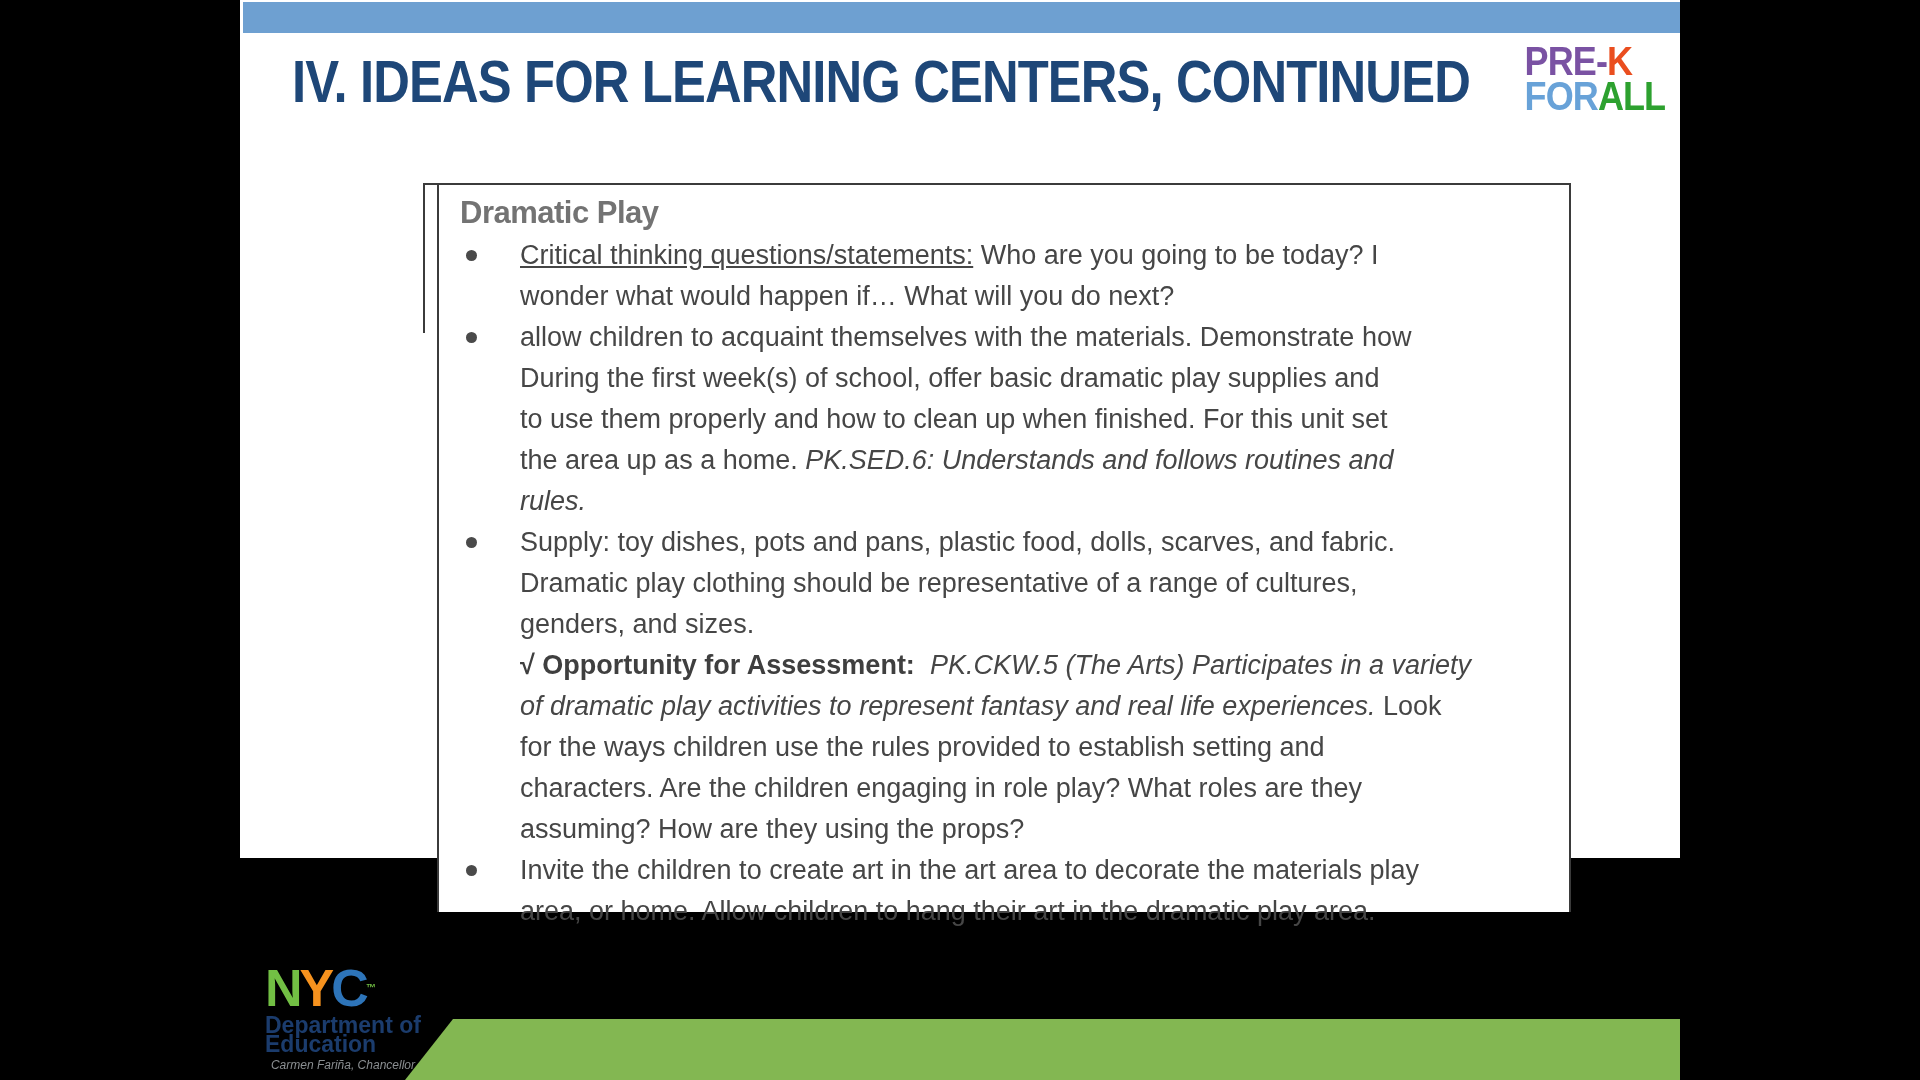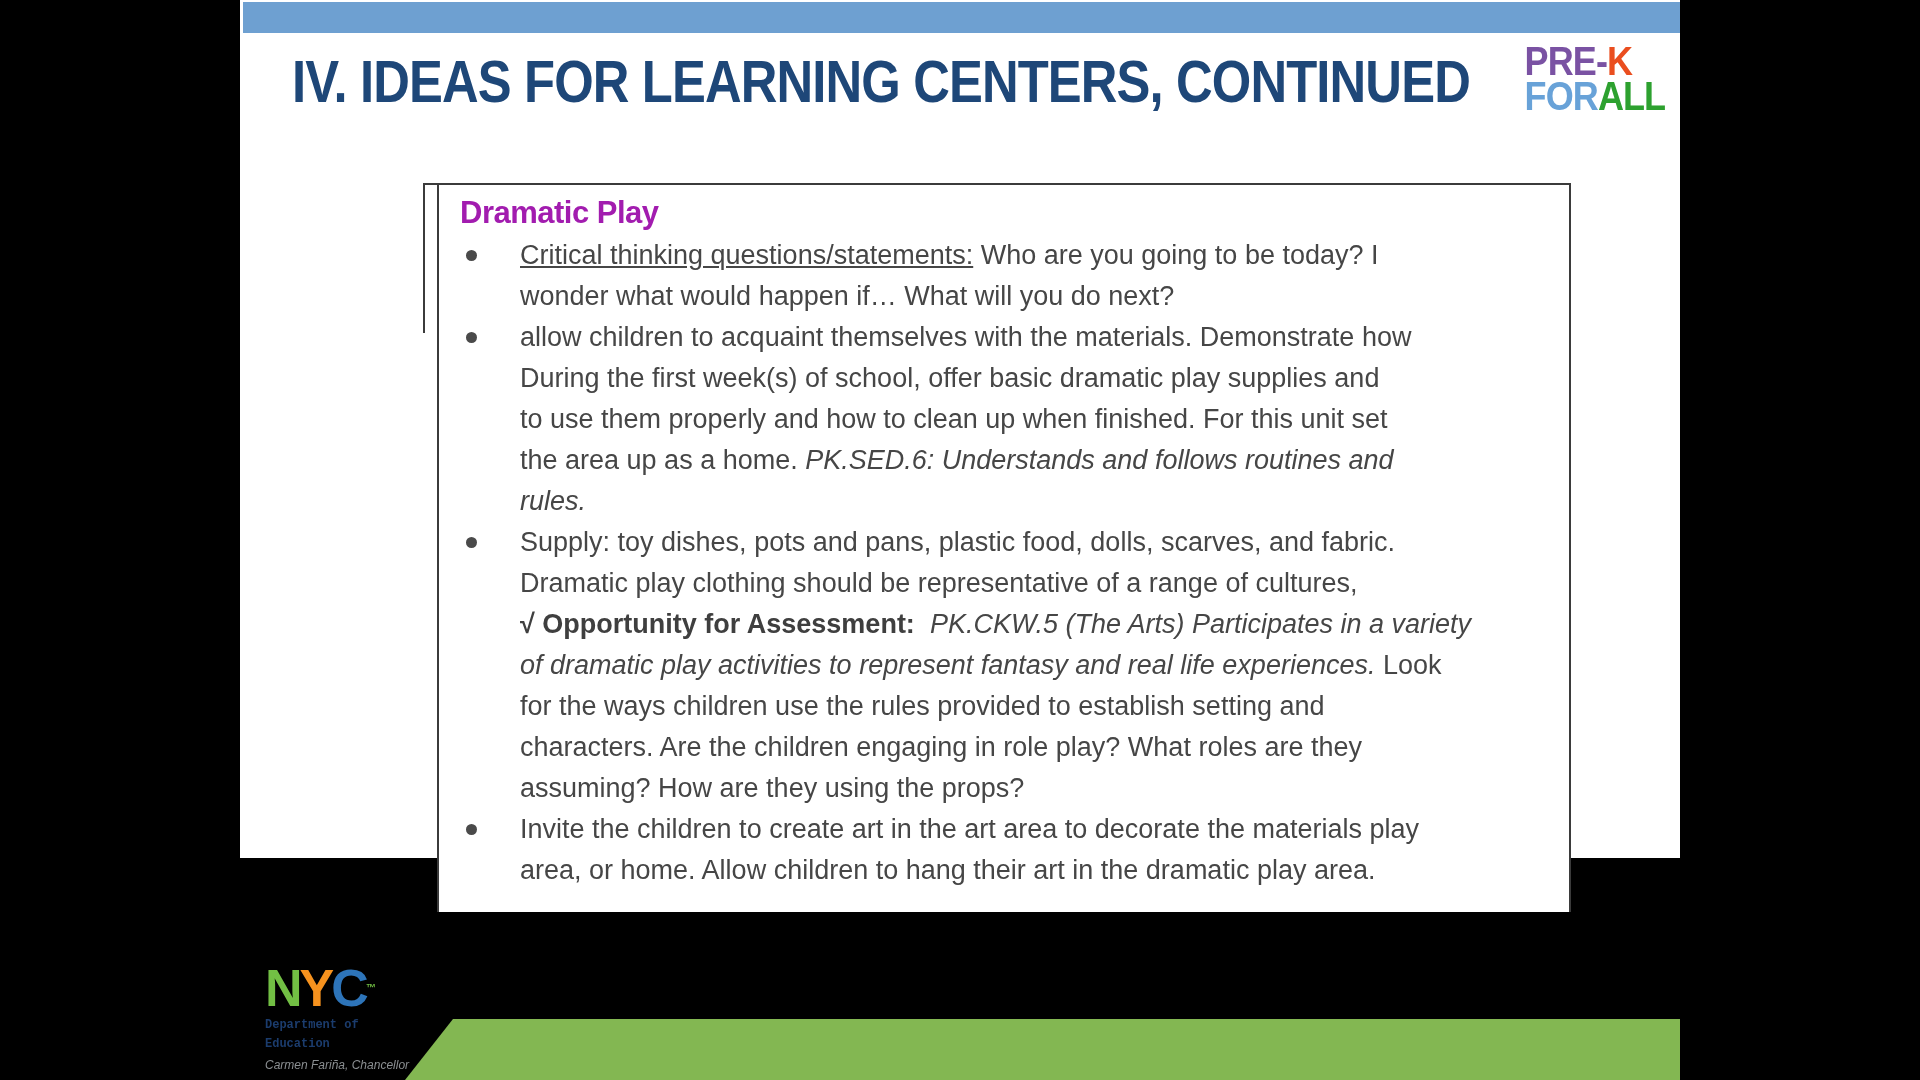--- a/index.html
+++ b/index.html
@@ -25,36 +25,36 @@
   
   .content-box{position:absolute;left:197px;top:183px;width:1134px;height:729px;
                border-top:2px solid #3B3B3B;border-left:2px solid #3B3B3B;
                border-right:2px solid #3B3B3B;border-bottom:none;box-sizing:border-box;
                background:#fff;}
   .overhang-h{position:absolute;left:183px;top:183px;width:16px;height:2px;background:#3B3B3B;}
   .overhang-v{position:absolute;left:183px;top:183px;width:2px;height:150px;background:#3B3B3B;}
 
   .box-inner{position:absolute;left:0;top:0;right:0;padding:6px 0 0 81px;color:#464646;
              font-size:27px;line-height:41px;}
-  .box-heading{font-size:31px;line-height:44px;font-weight:bold;color:#a21caf;
+  .box-heading{font-size:31px;line-height:44px;font-weight:bold;color:#737373;
                margin-left:-60px;letter-spacing:-0.5px;}
   .item{position:relative;}
   .item.bullet > .line:first-child::before{content:"";position:absolute;left:-54px;top:15px;
         width:11px;height:11px;border-radius:50%;background:#4A4A4A;}
   .line{position:relative;white-space:pre;}
   .seg-u{text-decoration:underline;}
   .seg-i{font-style:italic;}
   .seg-b{font-weight:bold;color:#3F3F3F;}
 
   
   .nyc-logo{position:absolute;left:25px;top:962px;}
   .nyc-letters{font-size:52px;font-weight:900;letter-spacing:-3px;line-height:52px;}
   .nyc-n{color:#72BF44;} .nyc-y{color:#F6921E;} .nyc-c{color:#2D74B9;}
   .nyc-tm{font-size:10px;color:#72BF44;vertical-align:top;letter-spacing:0;}
-  .dept{font-size:12px;font-weight:bold;color:#1B3C6D;line-height:19px;margin-top:2px;font-family:Liberation Mono, monospace;}
+  .dept{font-size:23px;font-weight:bold;color:#1B3C6D;line-height:19px;margin-top:2px;}
   .chancellor{font-size:12px;font-style:italic;color:#8B8F92;margin-top:4px;text-align:center;}
 
   
   .greenbar{position:absolute;left:165px;right:0;top:1019px;height:61px;background:#83B752;
             -webkit-clip-path:polygon(48px 0,100% 0,100% 100%,0 100%);
             clip-path:polygon(48px 0,100% 0,100% 100%,0 100%);}
 </style>
 </head>
 <body>
 
@@ -84,20 +84,21 @@
             <div class="item bullet">
               <div class="line"><span>allow children to acquaint themselves with the materials. Demonstrate how</span></div>
               <div class="line"><span>During the first week(s) of school, offer basic dramatic play supplies and</span></div>
               <div class="line"><span>to use them properly and how to clean up when finished. For this unit set</span></div>
               <div class="line"><span>the area up as a home. </span><span class="seg-i">PK.SED.6: Understands and follows routines and</span></div>
               <div class="line"><span class="seg-i">rules.</span></div>
             </div>
             <div class="item bullet">
               <div class="line"><span>Supply: toy dishes, pots and pans, plastic food, dolls, scarves, and fabric.</span></div>
               <div class="line"><span>Dramatic play clothing should be representative of a range of cultures,</span></div>
+              <div class="line"><span>genders, and sizes.</span></div>
             </div>
             <div class="item">
               <div class="line"><span class="seg-b">√ Opportunity for Assessment:</span><span>  </span><span class="seg-i">PK.CKW.5 (The Arts) Participates in a variety</span></div>
               <div class="line"><span class="seg-i">of dramatic play activities to represent fantasy and real life experiences.</span><span> Look</span></div>
               <div class="line"><span>for the ways children use the rules provided to establish setting and</span></div>
               <div class="line"><span>characters. Are the children engaging in role play? What roles are they</span></div>
               <div class="line"><span>assuming? How are they using the props?</span></div>
             </div>
             <div class="item bullet">
               <div class="line"><span>Invite the children to create art in the art area to decorate the materials play</span></div>

